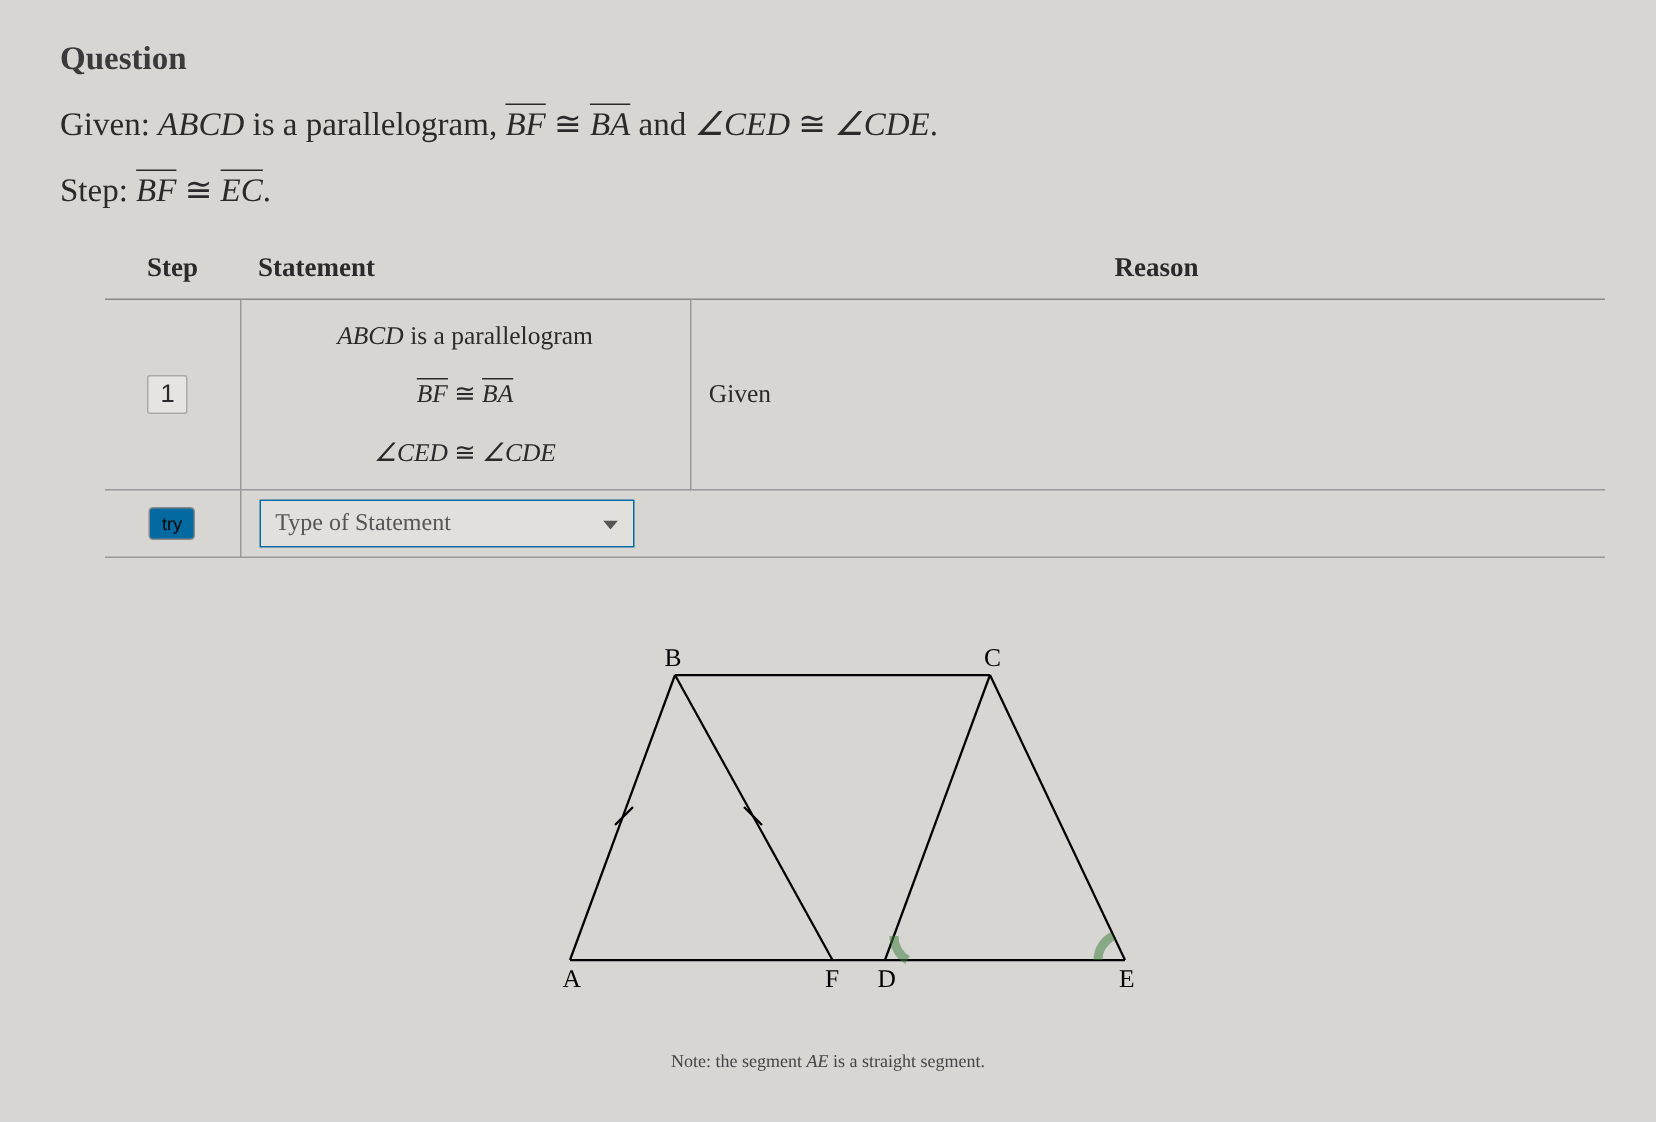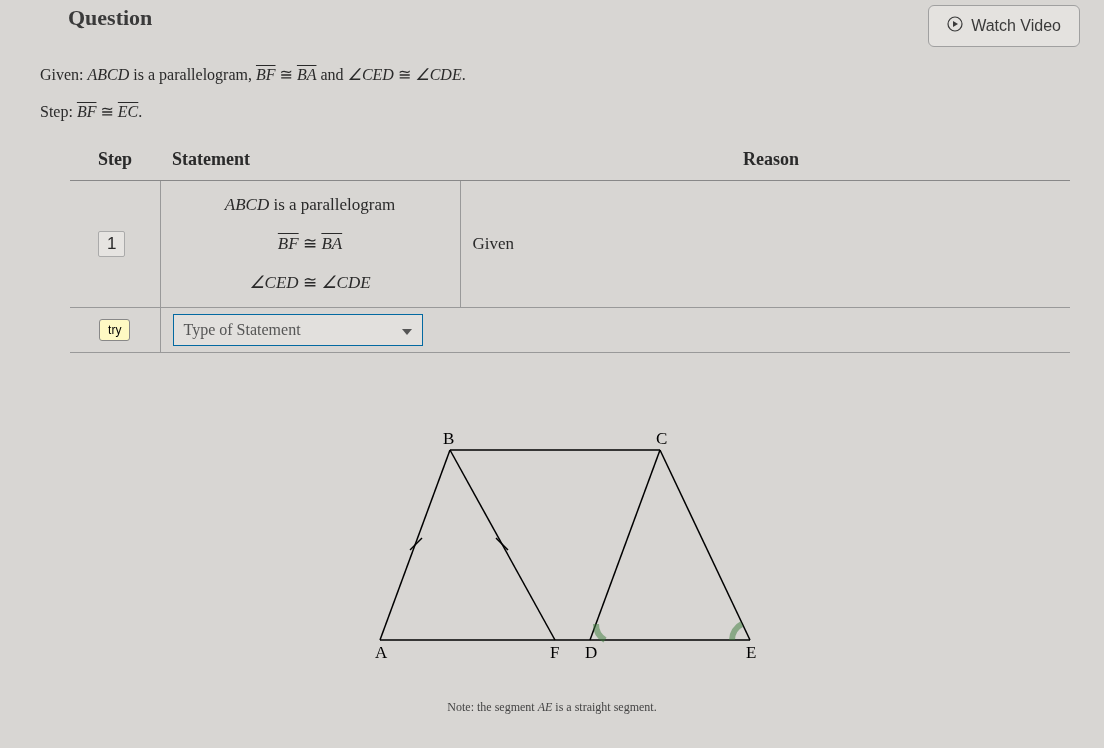--- a/index.html
+++ b/index.html
@@ -13,22 +13,21 @@
       background: #d8d6d3;
       font-family: Georgia, 'Times New Roman', serif;
       color: #2a2a2a;
       position: relative;
       overflow: hidden;
     }
     .header-row {
       display: flex;
       justify-content: space-between;
       align-items: flex-start;
-      padding: 5px 24px 0 40px;
-      margin-left: 28px;
+      padding: 26px 24px 0 40px;
     }
     .question-label {
       font-size: 22px;
       font-weight: bold;
       color: #3a3a3a;
     }
     .watch-video-btn {
       display: flex;
       align-items: center;
       gap: 8px;
@@ -42,21 +41,21 @@
       cursor: pointer;
     }
     .watch-video-btn svg {
       width: 16px;
       height: 16px;
     }
     .content {
       padding: 18px 40px 0 40px;
     }
     .given-line, .prove-line {
-      font-size: 16px;
+      font-size: 22px;
       margin-bottom: 18px;
       font-family: Georgia, serif;
     }
     .math {
       font-style: italic;
       font-family: 'Times New Roman', serif;
     }
     .overline {
       text-decoration: overline;
       text-decoration-thickness: 1px;
@@ -117,21 +116,21 @@
       font-family: Georgia, serif;
     }
     .try-row td {
       border-bottom: none;
       padding-top: 10px;
     }
     .try-btn {
       font-family: Arial, sans-serif;
       font-size: 12px;
       border: 1px solid #888;
-      background: #fef9c3;
+      background: #0369a1;
       padding: 3px 8px;
       border-radius: 3px;
       cursor: pointer;
     }
     .type-select {
       display: flex;
       align-items: center;
       justify-content: space-between;
       width: 250px;
       border: 1px solid #0369a1;
@@ -162,29 +161,20 @@
       font-size: 12px;
       font-family: Georgia, serif;
       color: #444;
     }
   </style>
 </head>
 <body>
 
 <div class="header-row">
   <div class="question-label">Question</div>
-  <button class="watch-video-btn">
-    <span>
-      <svg viewBox="0 0 16 16">
-          <circle cx="8" cy="8" r="7" fill="none" stroke="#3a3a3a" stroke-width="1.2"></circle>
-          <polygon points="6,5 6,11 11,8" fill="#3a3a3a"></polygon>
-        </svg>
-    </span>
-    <span>Watch Video</span>
-  </button>
 </div>
 
 <div class="content">
   <div class="given-line">
     <span>Given: </span><span class="math">ABCD</span><span> is a parallelogram, </span><span class="math overline">BF</span><span> ≅ </span><span class="math overline">BA</span><span> and </span><span class="math">∠CED</span><span> ≅ </span><span class="math">∠CDE</span><span>.</span>
   </div>
   <div class="prove-line">
     <span>Step: </span><span class="math overline">BF</span><span> ≅ </span><span class="math overline">EC</span><span>.</span>
   </div>
 

